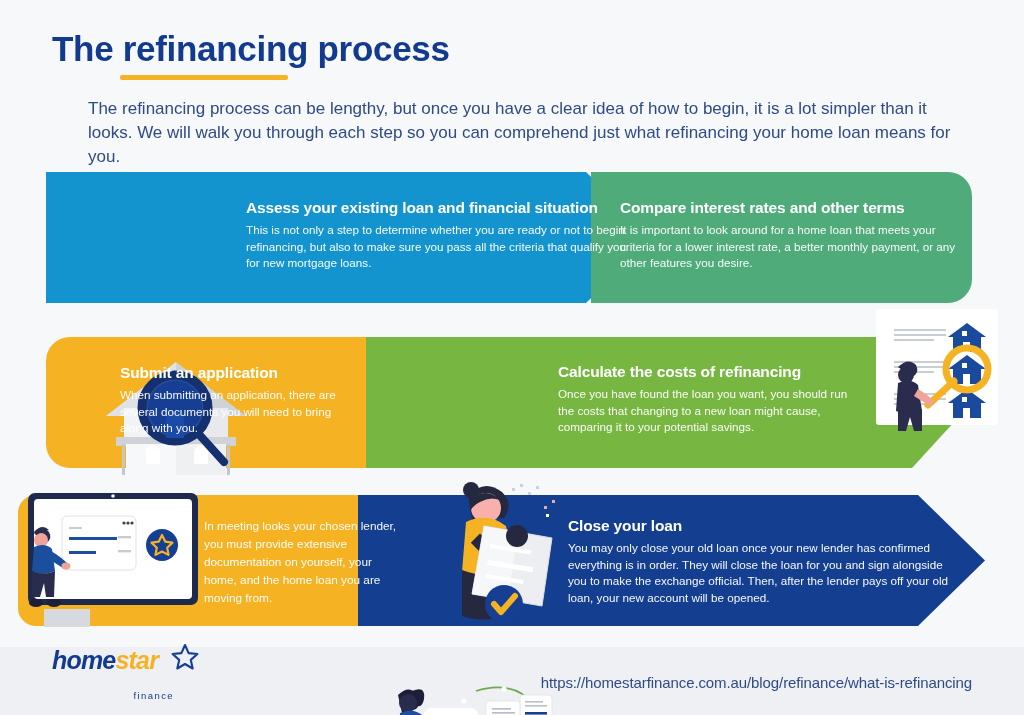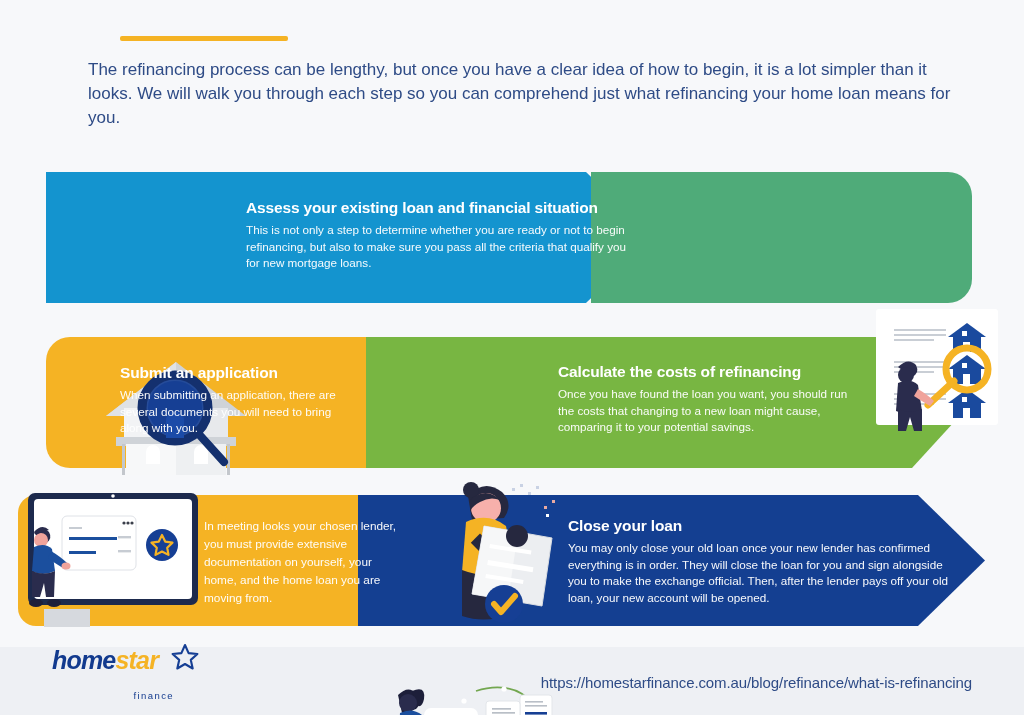--- a/index.html
+++ b/index.html
@@ -119,33 +119,38 @@
     position: absolute; right: 52px; bottom: 24px;
     font-size: 15px; color: #2e4b86; letter-spacing: -0.1px; margin-left: 36px;
   }
 </style>
 </head>
 <body>
 
 <div class="page">
 
   <div class="header">
+    <div class="title">The refinancing process</div>
     <div class="title-rule"></div>
     <div class="intro">The refinancing process can be lengthy, but once you have a clear idea of how to begin, it is a lot simpler than it looks.  We will walk you through each step so you can comprehend just what refinancing your home loan means for you.</div>
   </div>
 
   <div class="row" id="row1">
     <div class="seg" id="row1-blue"></div>
     <div class="seg" id="row1-green"></div>
 
     <div class="seg-text t-blue">
       <div class="seg-title">Assess your existing loan and financial situation</div>
       <div class="seg-body">This is not only a step to determine whether you are ready or not to begin refinancing, but also to make sure you pass all the criteria that qualify you for new mortgage loans.</div>
     </div>
 
+    <div class="seg-text t-green">
+      <div class="seg-title">Compare interest rates and other terms</div>
+      <div class="seg-body">It is important to look around for a home loan that meets your criteria for a lower interest rate, a better monthly payment, or any other features you desire.</div>
+    </div>
 
     <div class="ill" id="ill-house">
       <svg width="160" height="127" viewBox="0 0 160 127">
         <g>
 
           <polygon points="80,14 150,68 10,68" fill="#cfd3d8"></polygon>
           <polygon points="80,14 80,68 10,68" fill="#dfe2e6"></polygon>
 
           <rect x="28" y="60" width="104" height="34" fill="#e7e9ec"></rect>
           <rect x="28" y="60" width="52" height="34" fill="#f2f3f5"></rect>

